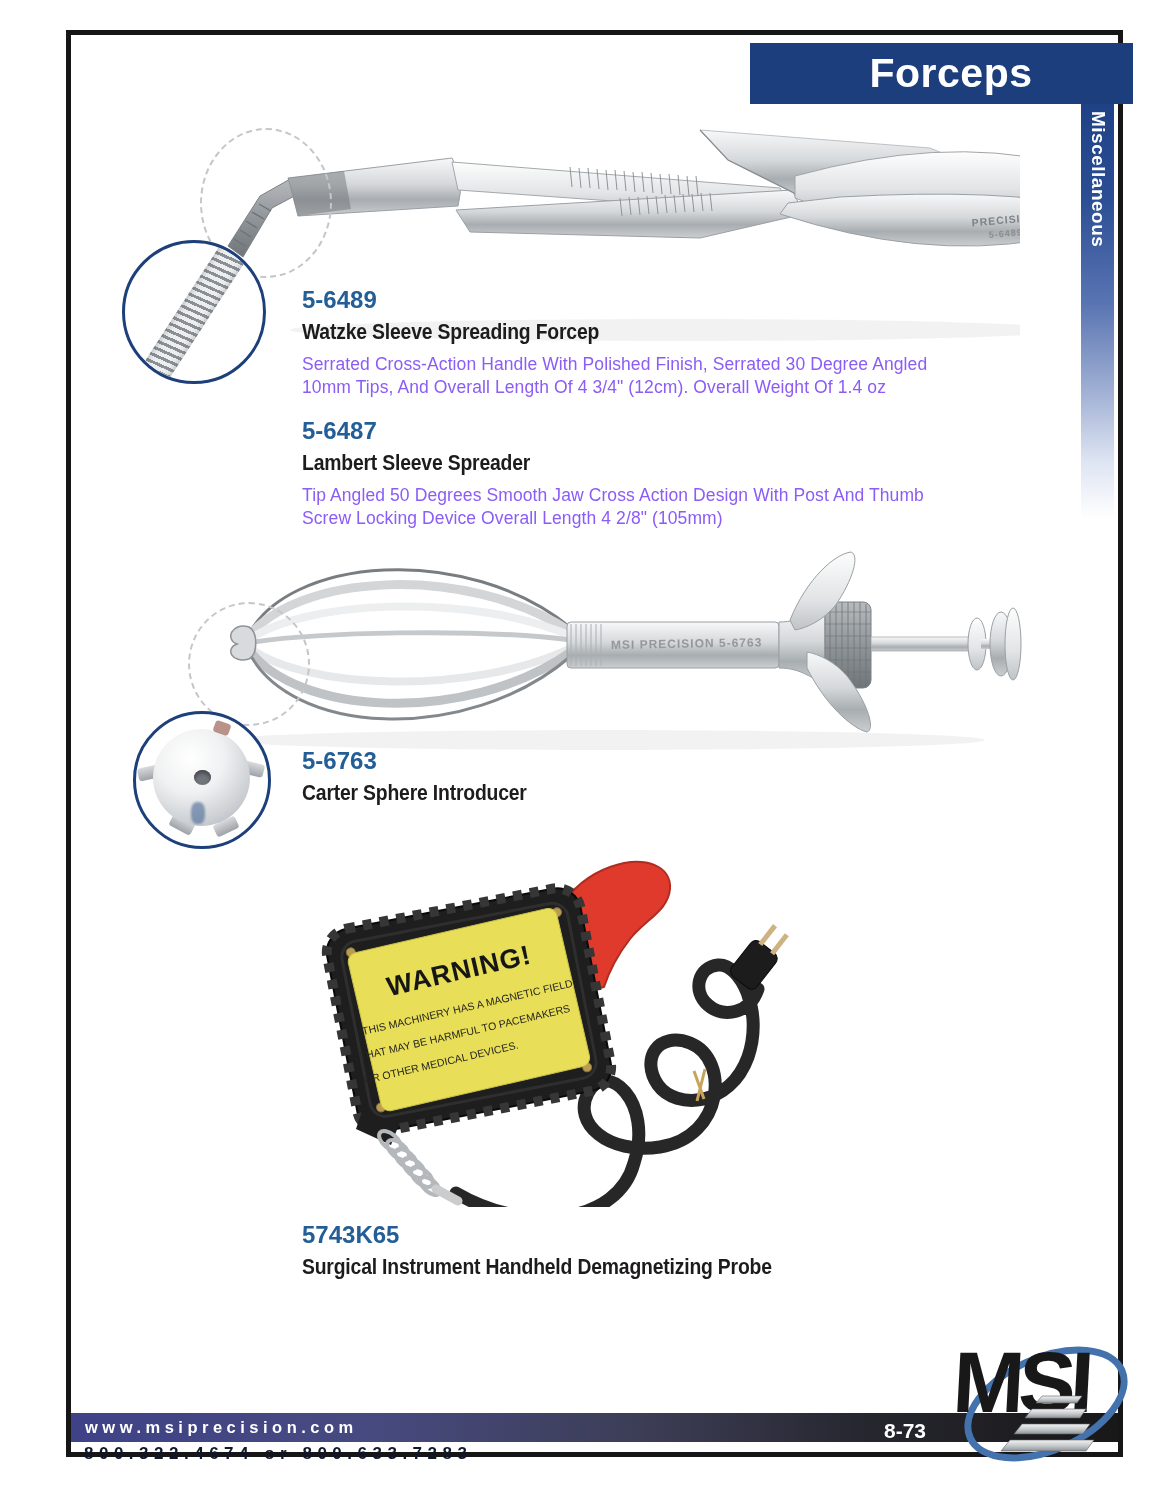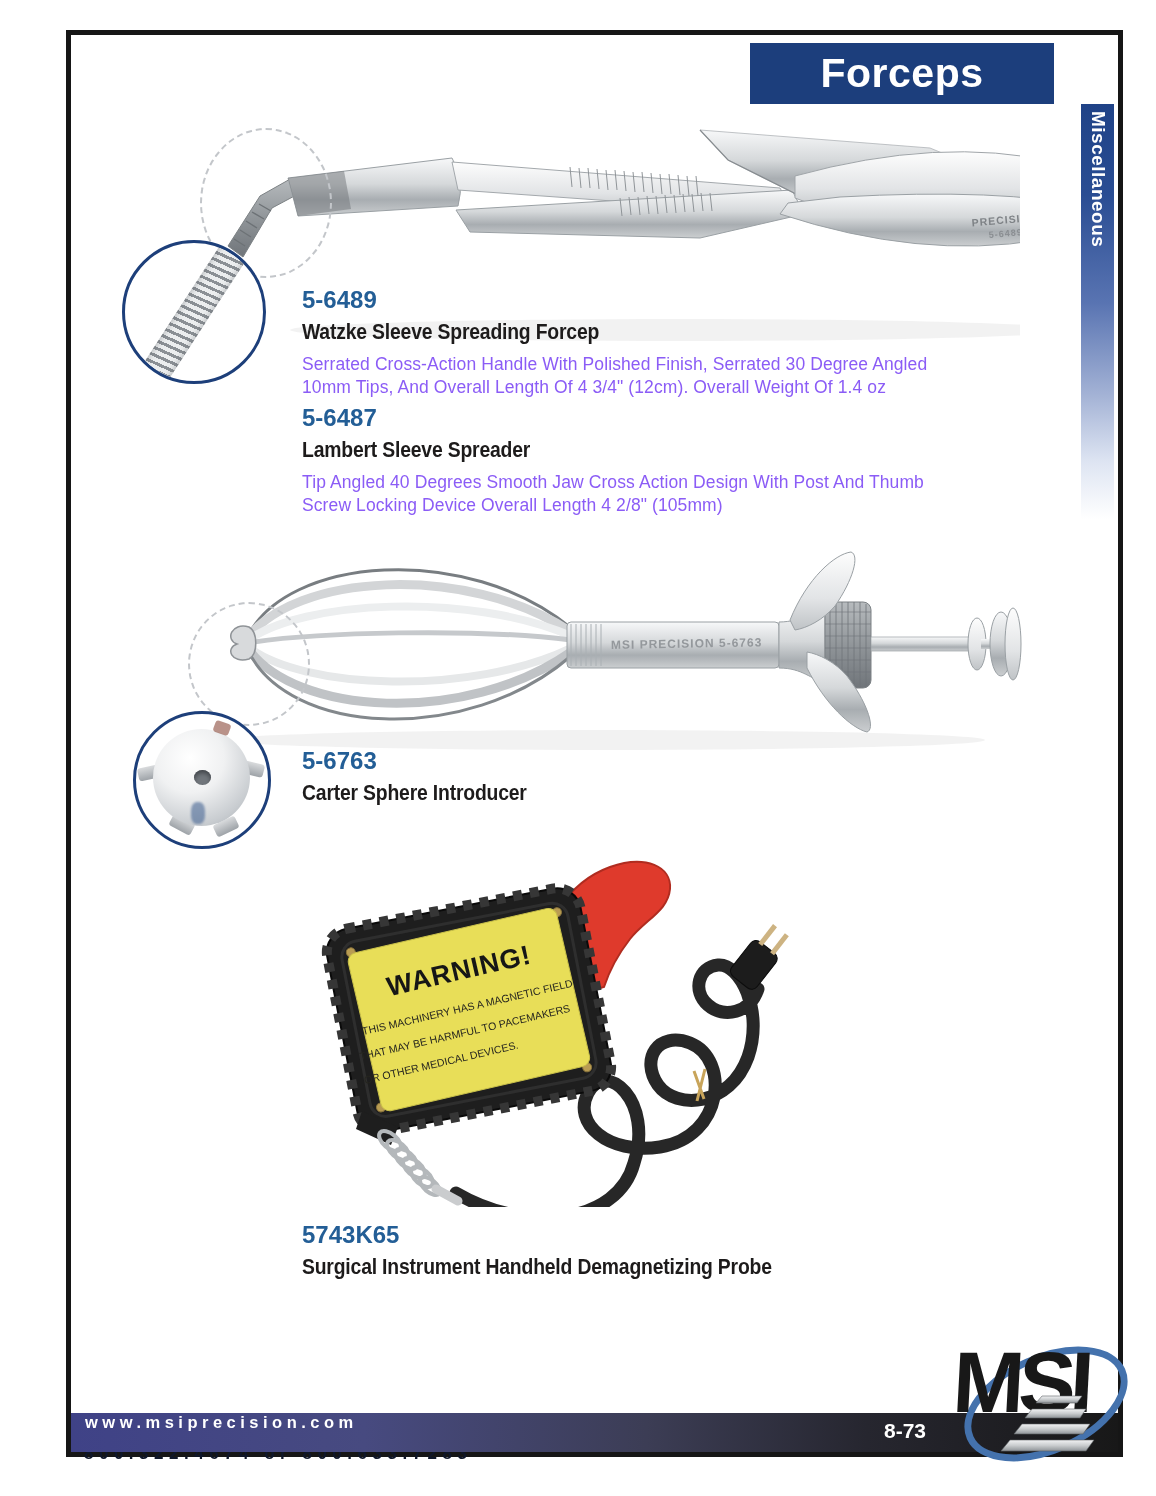--- a/index.html
+++ b/index.html
@@ -3,22 +3,22 @@
 <meta charset="utf-8">
 <style>
   html,body{margin:0;padding:0;background:#ffffff;}
   body{width:1156px;height:1496px;position:relative;font-family:"Liberation Sans",sans-serif;overflow:hidden;}
   .abs{position:absolute;}
 
   
   .frame{left:66px;top:30px;width:1057px;height:1427px;border:5px solid #161616;box-sizing:border-box;background:#fff;}
 
   
-  .banner{left:750px;top:43px;width:304px;height:61px;background:#1c3e7c;color:#fff;
-          display:flex;align-items:center;justify-content:center;font-size:41px;font-weight:700;letter-spacing:.5px;z-index:4;}
+  .banner{left:750px;top:43px;width:364px;height:61px;background:#1c3e7c;color:#fff;
+          display:flex;align-items:center;justify-content:center;font-size:41px;font-weight:700;letter-spacing:.5px;z-index:4;padding-left:19px;}
   .side-tab{left:1081px;top:104px;width:33px;height:415px;z-index:4;
             background:linear-gradient(180deg,#1f4287 0%,#2a4d93 22%,#5974b2 48%,#a3b2d5 70%,#dde4f2 86%,rgba(255,255,255,0) 100%);
             display:flex;justify-content:center;}
   .side-tab span{writing-mode:vertical-rl;color:#fff;font-weight:700;font-size:19px;letter-spacing:.5px;margin-top:7px;}
 
   
   .pblock{left:302px;width:690px;}
   .pcode{color:#235e96;font-size:24px;font-weight:700;margin:0 0 6px 0;}
   .pname{color:#1d1b1b;font-size:21.5px;font-weight:700;margin:0 0 8px 0;transform:scaleX(.9);transform-origin:left;white-space:nowrap;letter-spacing:-.2px;}
   .pdesc{color:#8b5cf6;font-size:17.5px;line-height:23px;letter-spacing:.1px;white-space:nowrap;}
@@ -30,21 +30,21 @@
           background:repeating-linear-gradient(171deg,#8b9095 0 3px,#eceeef 3px 7px);box-shadow:inset 0 0 7px rgba(90,95,100,.55);}
   .sphere{position:absolute;left:17px;top:15px;width:97px;height:97px;border-radius:50%;
           background:radial-gradient(circle at 38% 30%,#ffffff 0%,#f0f1f2 38%,#c8ccd0 74%,#a3a8ad 100%);}
   .sphere-hole{position:absolute;left:58px;top:56px;width:17px;height:15px;border-radius:50%;background:#71767c;box-shadow:inset 0 3px 4px #44484d;}
   .claw-tab{position:absolute;background:linear-gradient(#d9dbdd,#9ea3a8);border-radius:3px;}
   .blue-glint{position:absolute;left:55px;top:88px;width:14px;height:22px;background:#3c5d8f;opacity:.55;border-radius:40%;filter:blur(1px);}
   .red-glint{position:absolute;left:78px;top:8px;width:16px;height:12px;background:#8a4a3a;opacity:.6;border-radius:3px;transform:rotate(20deg);}
 
   
   .phone{left:84px;top:1444px;font-size:17px;font-weight:700;letter-spacing:5.5px;color:#0f172a;white-space:nowrap;}
-  .bar{left:71px;top:1413px;width:1047px;height:39px;display:flex;z-index:1;
+  .bar{left:71px;top:1413px;width:1047px;height:29px;display:flex;align-items:center;z-index:1;
        background:linear-gradient(90deg,#3f4287 0%,#474a80 28%,#3c3d55 55%,#26262f 76%,#181818 100%);}
   .site{color:#fff;font-weight:700;letter-spacing:4.5px;font-size:16.5px;margin-left:14px;white-space:nowrap;}
   .pagenum{left:884px;top:1419px;color:#fff;font-weight:700;font-size:21px;z-index:2;}
   .logo{left:946px;top:1328px;width:190px;height:136px;z-index:5;}
 </style>
 </head>
 <body>
 
 <div class="abs frame"></div>
 
@@ -103,24 +103,24 @@
   <div class="thread"></div>
 </div>
 
 <div class="abs pblock" style="top:286px;">
   <div class="pcode">5-6489</div>
   <div class="pname">Watzke Sleeve Spreading Forcep</div>
   <div class="pdesc">Serrated Cross-Action Handle With Polished Finish, Serrated 30 Degree Angled</div>
   <div class="pdesc">10mm Tips, And Overall Length Of 4 3/4" (12cm). Overall Weight Of 1.4 oz</div>
 </div>
 
-<div class="abs pblock" style="top:404px;">
+<div class="abs pblock" style="top:417px;">
   <div class="pcode">5-6487</div>
   <div class="pname">Lambert Sleeve Spreader</div>
-  <div class="pdesc">Tip Angled 40 Degrees Smooth Jaw Cross Action Design With Post And Thumb</div>
+  <div class="pdesc">Tip Angled 50 Degrees Smooth Jaw Cross Action Design With Post And Thumb</div>
   <div class="pdesc">Screw Locking Device Overall Length 4 2/8" (105mm)</div>
 </div>
 
 <svg class="abs" style="left:135px;top:540px;" width="890" height="215" viewBox="0 0 890 215">
   <ellipse cx="470" cy="200" rx="380" ry="10" fill="#000" opacity=".05"></ellipse>
 
   <g fill="none">
     <path d="M112,98 C150,16 332,2 436,88" stroke="#787d81" stroke-width="3"></path>
     <path d="M112,99 C158,34 330,22 436,92" stroke="#d3d5d7" stroke-width="9"></path>
     <path d="M112,101 C166,60 336,52 436,96" stroke="#eceeef" stroke-width="8"></path>

